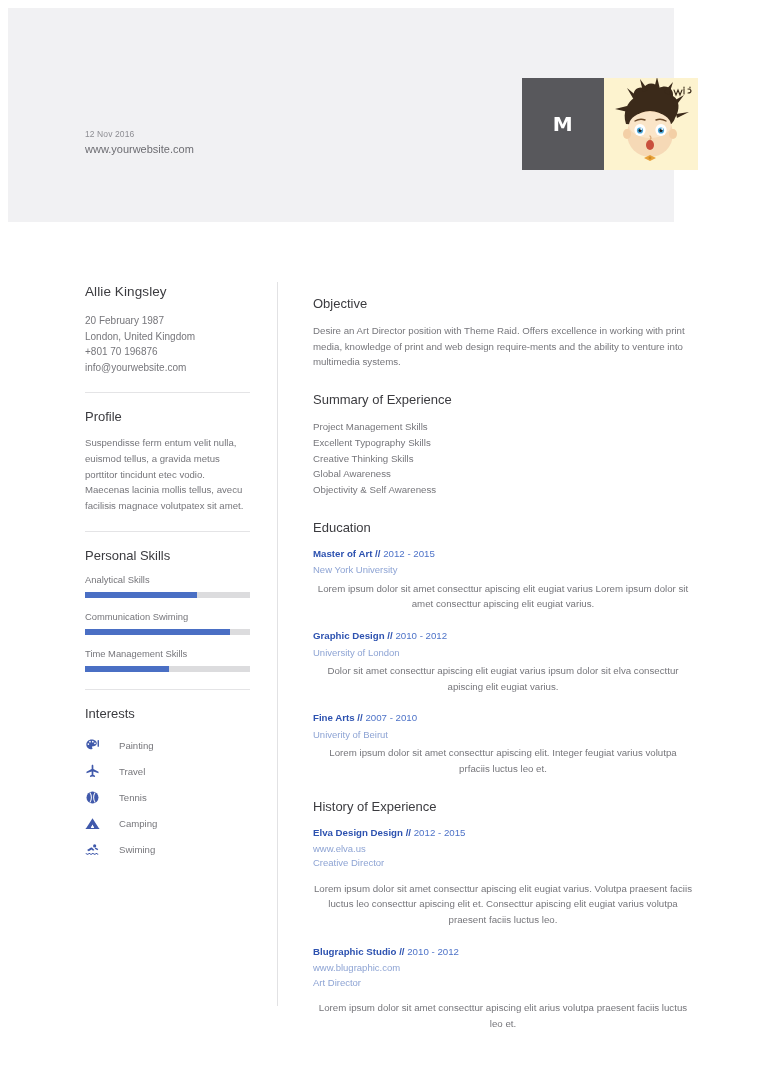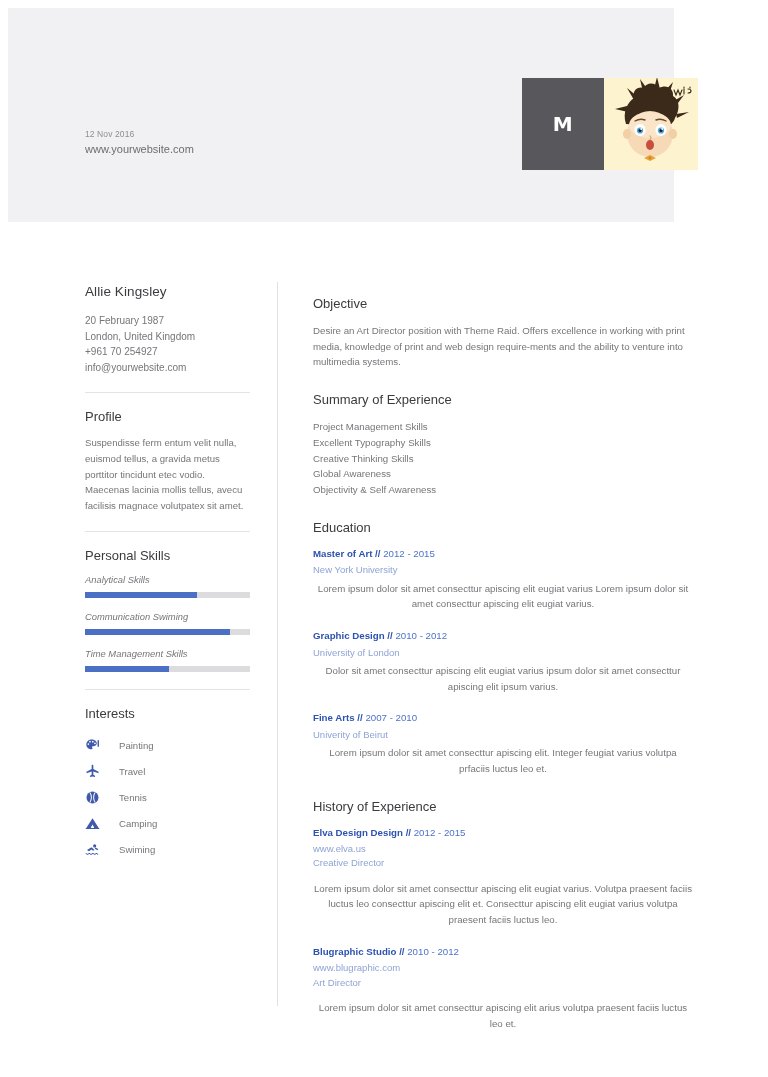--- a/index.html
+++ b/index.html
@@ -111,21 +111,21 @@
     font-size: 13px;
     color: #3b3b3f;
     font-weight: normal;
     margin-bottom: 11px;
   }
   .profile-text {
     font-size: 9.6px;
     color: #76767b;
     line-height: 1.65;
   }
-  .skill { margin-bottom: 13px; font-style: italic; }
+  .skill { margin-bottom: 13px; }
   .skill-label {
     font-size: 9.4px;
     color: #76767b;
     display: block;
     margin-bottom: 7px;
   }
   .bar-track {
     height: 6px;
     background: #dcdcde;
     width: 100%;
@@ -266,21 +266,21 @@
 
   <div class="divider-v"></div>
 
   <div class="col-left">
 
     <h1 class="name">Allie Kingsley</h1>
 
     <div class="contact-list">
       <span class="contact-line">20 February 1987</span>
       <span class="contact-line">London, United Kingdom</span>
-      <span class="contact-line">+961 70 254927</span>
+      <span class="contact-line">+801 70 196876</span>
       <span class="contact-line">info@yourwebsite.com</span>
     </div>
 
     <div class="rule"></div>
 
     <h2 class="sec-title-l">Profile</h2>
     <p class="profile-text">Suspendisse ferm entum velit nulla, euismod tellus, a gravida metus porttitor tincidunt etec vodio. Maecenas lacinia mollis tellus, avecu facilisis magnace volutpatex sit amet.</p>
 
     <div class="rule"></div>
 
@@ -394,21 +394,21 @@
         <p class="entry-desc">Lorem ipsum dolor sit amet consecttur apiscing elit eugiat varius Lorem ipsum dolor sit amet consecttur apiscing elit eugiat varius.</p>
       </div>
 
       <div class="entry">
         <div class="entry-head">
           <span class="entry-title">Graphic Design</span>
           <span class="entry-sep">//</span>
           <span class="entry-dates">2010 - 2012</span>
         </div>
         <span class="entry-sub">University of London</span>
-        <p class="entry-desc">Dolor sit amet consecttur apiscing elit eugiat varius  ipsum dolor sit amet consecttur apiscing elit ipsum varius.</p>
+        <p class="entry-desc">Dolor sit amet consecttur apiscing elit eugiat varius  ipsum dolor sit elva consecttur apiscing elit eugiat varius.</p>
       </div>
 
       <div class="entry">
         <div class="entry-head">
           <span class="entry-title">Fine Arts</span>
           <span class="entry-sep">//</span>
           <span class="entry-dates">2007 - 2010</span>
         </div>
         <span class="entry-sub">Univerity of Beirut</span>
         <p class="entry-desc">Lorem ipsum dolor sit amet consecttur apiscing elit. Integer feugiat varius volutpa prfaciis luctus leo et.</p>

